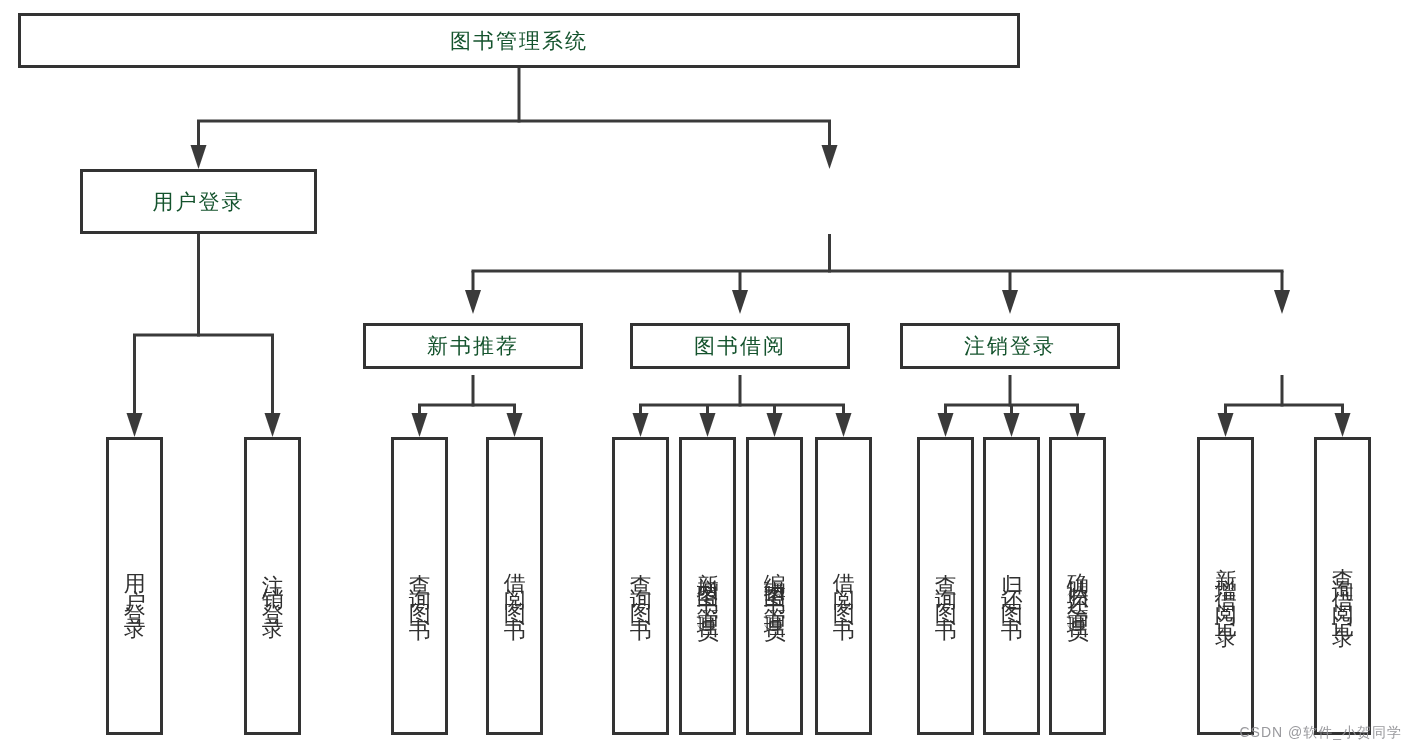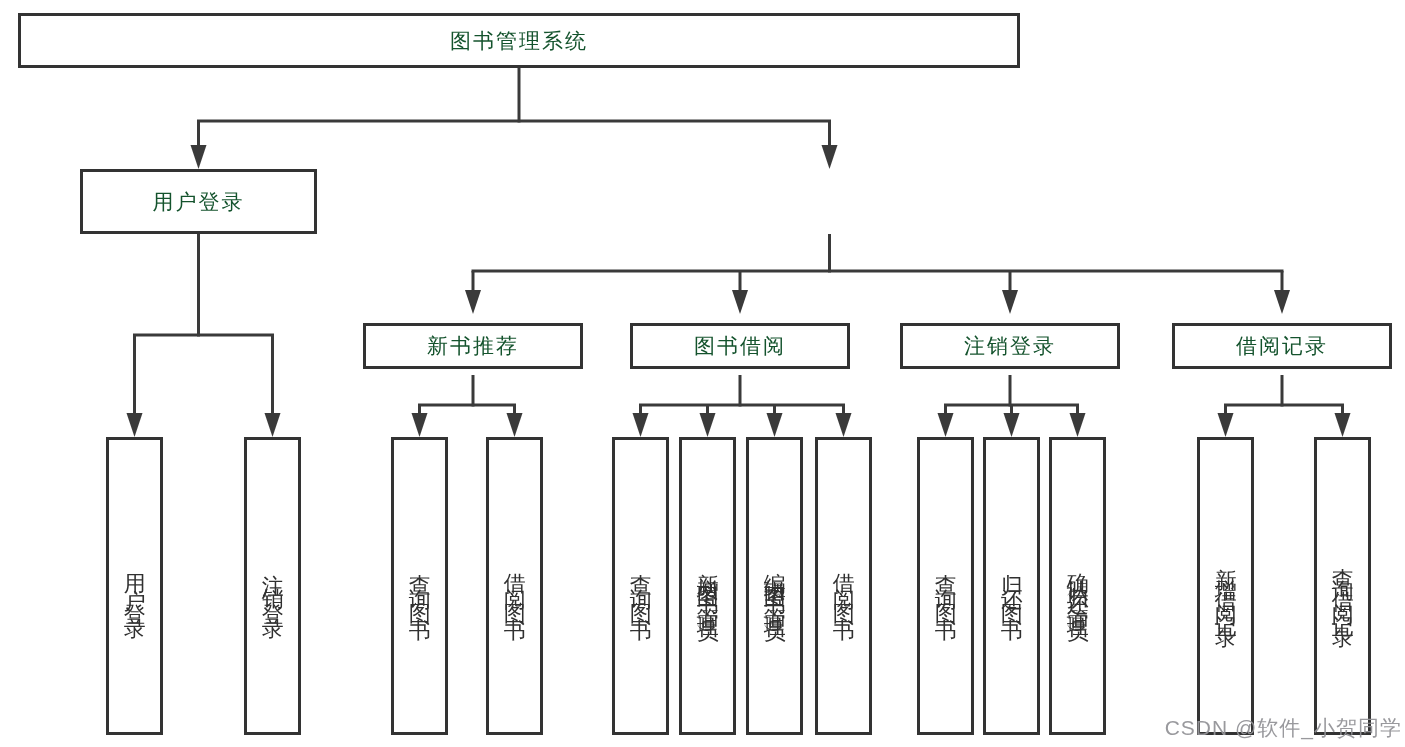--- a/index.html
+++ b/index.html
@@ -61,21 +61,21 @@
     color: #303030;
     letter-spacing: 15px;
     white-space: nowrap;
   }
   .leaf.med .vtext  { letter-spacing: 12px; }
   .leaf.long .vtext { letter-spacing: 7px; }
   .watermark {
     position: absolute;
     right: 3px;
     bottom: 5px;
-    font-size: 21px;
+    font-size: 14px;
     letter-spacing: 1px;
     color: rgba(148, 148, 152, 0.95);
     white-space: nowrap;
   }
 </style>
 </head>
 <body>
 
 <div class="canvas">
 
@@ -151,23 +151,20 @@
 
   <div class="box lvl3 pos-1">
     <span class="hlabel">新书推荐</span>
   </div>
   <div class="box lvl3 pos-2">
     <span class="hlabel">图书借阅</span>
   </div>
   <div class="box lvl3 pos-3">
     <span class="hlabel">注销登录</span>
   </div>
-  <div class="box lvl3 pos-4">
-    <span class="hlabel">借阅记录</span>
-  </div>
 
   <div class="box leaf" style="left:106px">
     <span class="vtext">用户登录</span>
   </div>
   <div class="box leaf" style="left:244px">
     <span class="vtext">注销登录</span>
   </div>
 
   <div class="box leaf" style="left:391px">
     <span class="vtext">查询图书</span>

